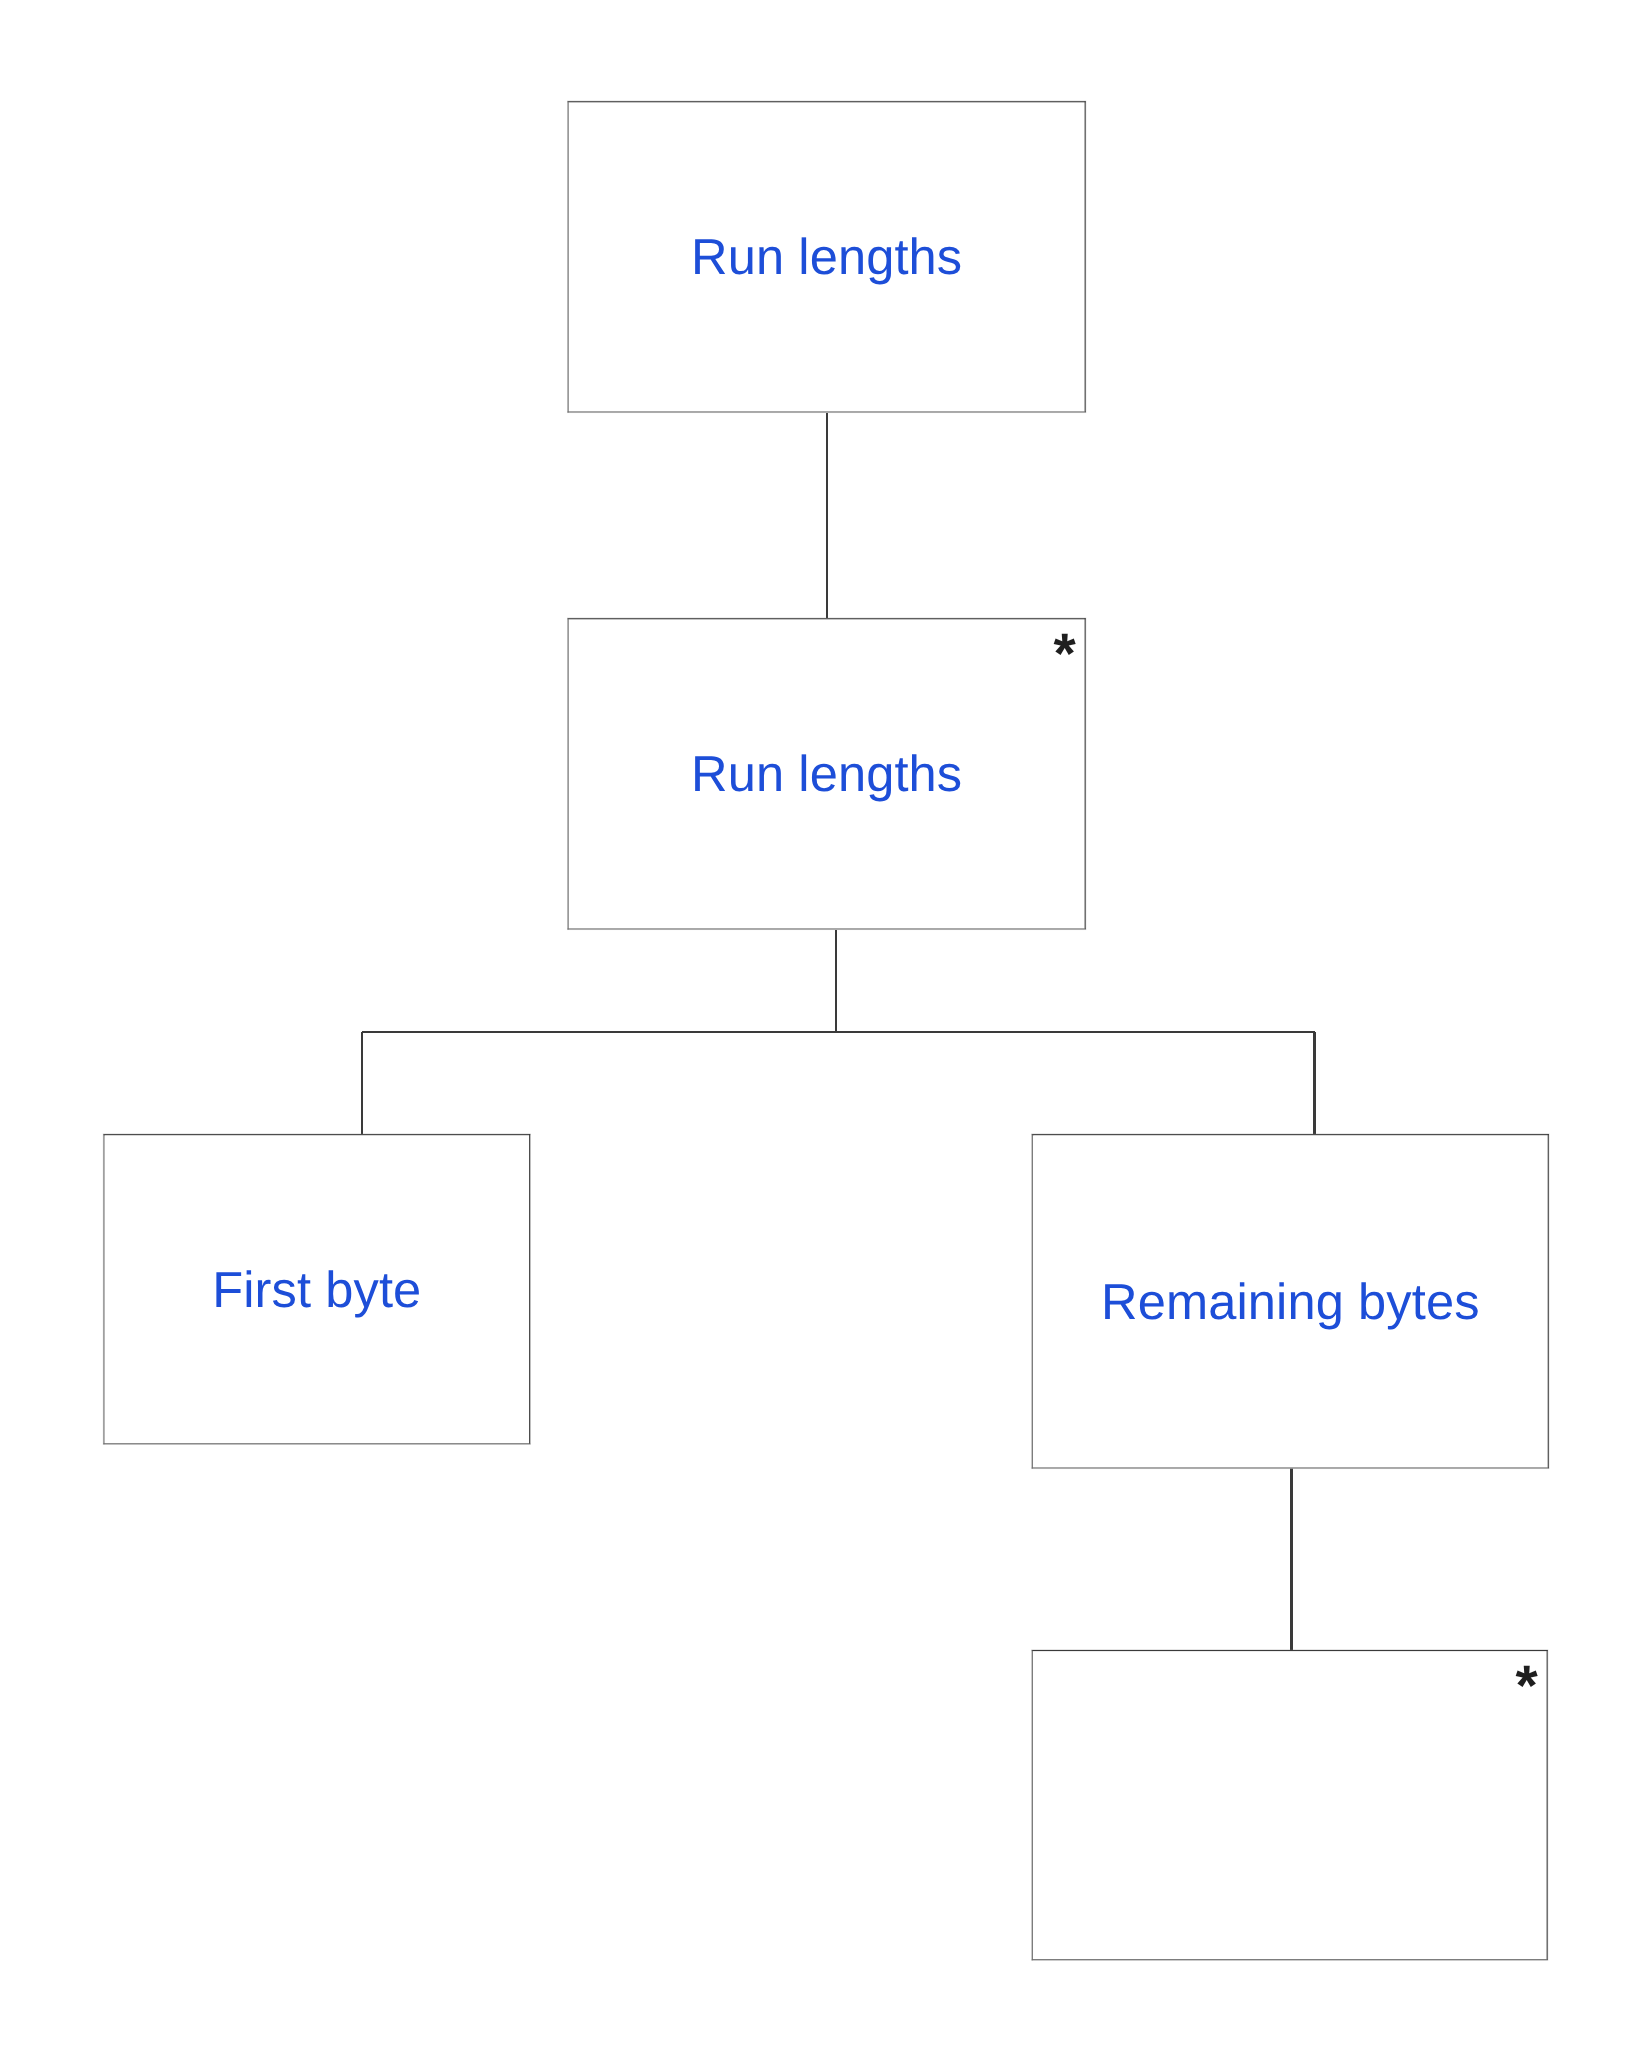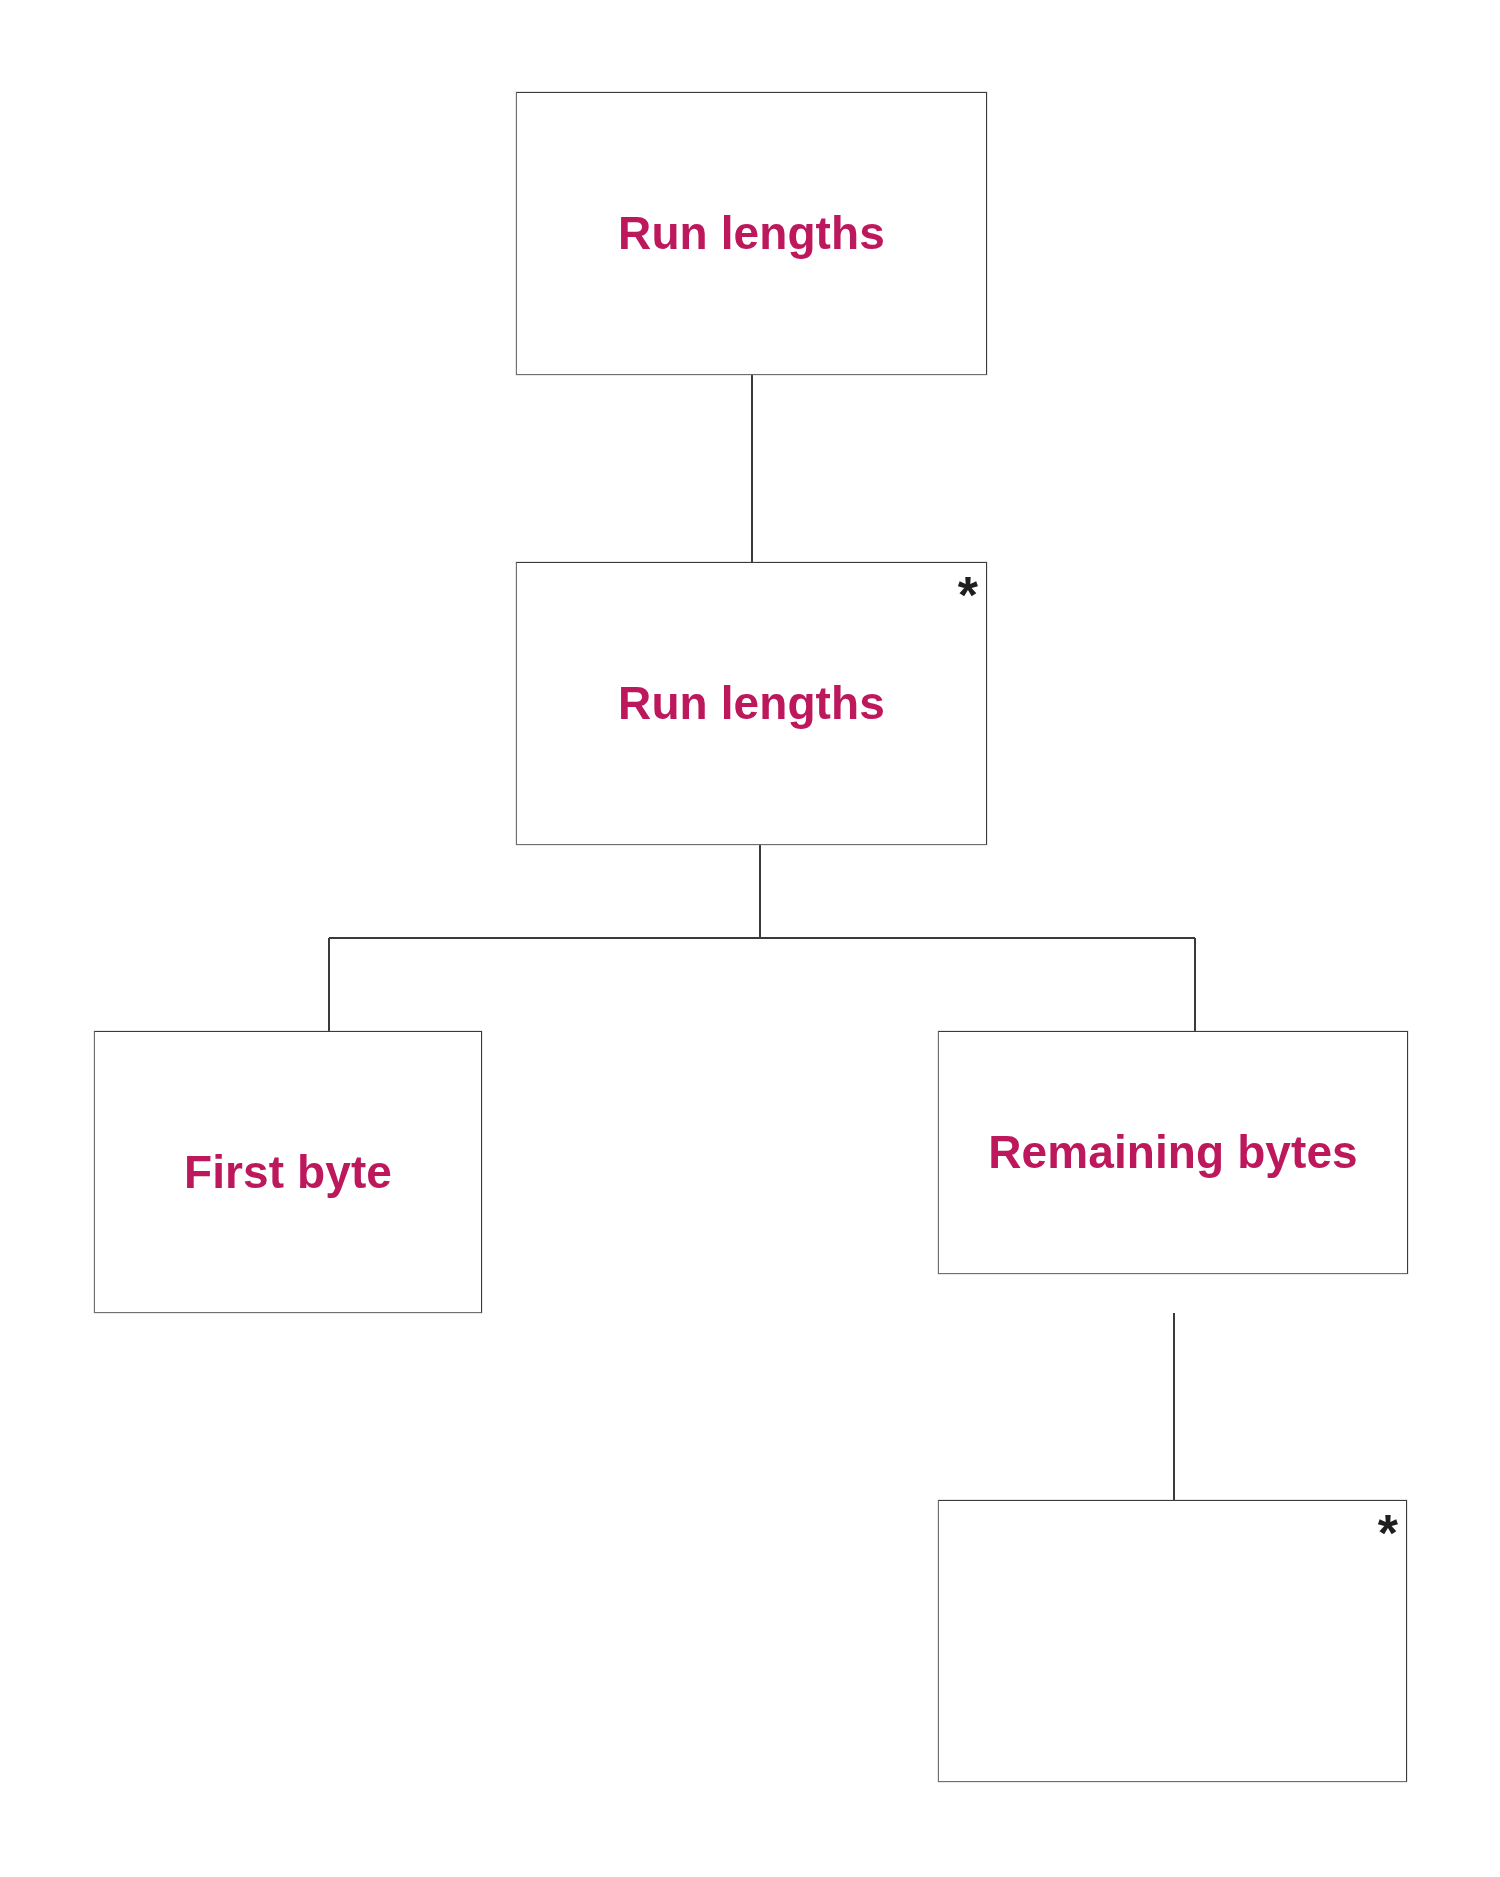--- a/index.html
+++ b/index.html
@@ -36,42 +36,42 @@
     border-top-color: #3a3a3a;
     border-right-color: #3a3a3a;
     box-shadow: 0 0 0 0.5px rgba(120,120,120,0.35);
     display: flex;
     align-items: center;
     justify-content: center;
   }
   .node-label {
     display: block;
     text-align: center;
-    color: #be185d;
+    color: #1d4ed8;
     font-size: 46px;
     line-height: 1.05;
     letter-spacing: 0.1px;
-    font-weight: 700;
+    font-weight: 400;
     white-space: nowrap;
     -webkit-font-smoothing: antialiased;
   }
   .multiplicity {
     position: absolute;
     color: #1f1f1f;
     font-size: 52px;
     line-height: 1;
     font-weight: 700;
     user-select: none;
   }
 
   
   #node-run-lengths     { left: 516px;  top: 92px;   width: 471px; height: 283px; }
   #node-run-length      { left: 516px;  top: 562px;  width: 471px; height: 283px; }
   #node-first-byte      { left: 94px;   top: 1031px; width: 388px; height: 282px; }
-  #node-remaining-bytes { left: 938px;  top: 1031px; width: 470px; height: 243px; }
+  #node-remaining-bytes { left: 938px;  top: 1031px; width: 470px; height: 304px; }
   #node-remaining-byte  { left: 938px;  top: 1500px; width: 469px; height: 282px; }
 
   
   #mult-run-length     { right: 8px;  top: 6px; }
   #mult-remaining-byte { right: 8px;  top: 6px; }
 </style>
 </head>
 <body>
 
 <div id="canvas">

